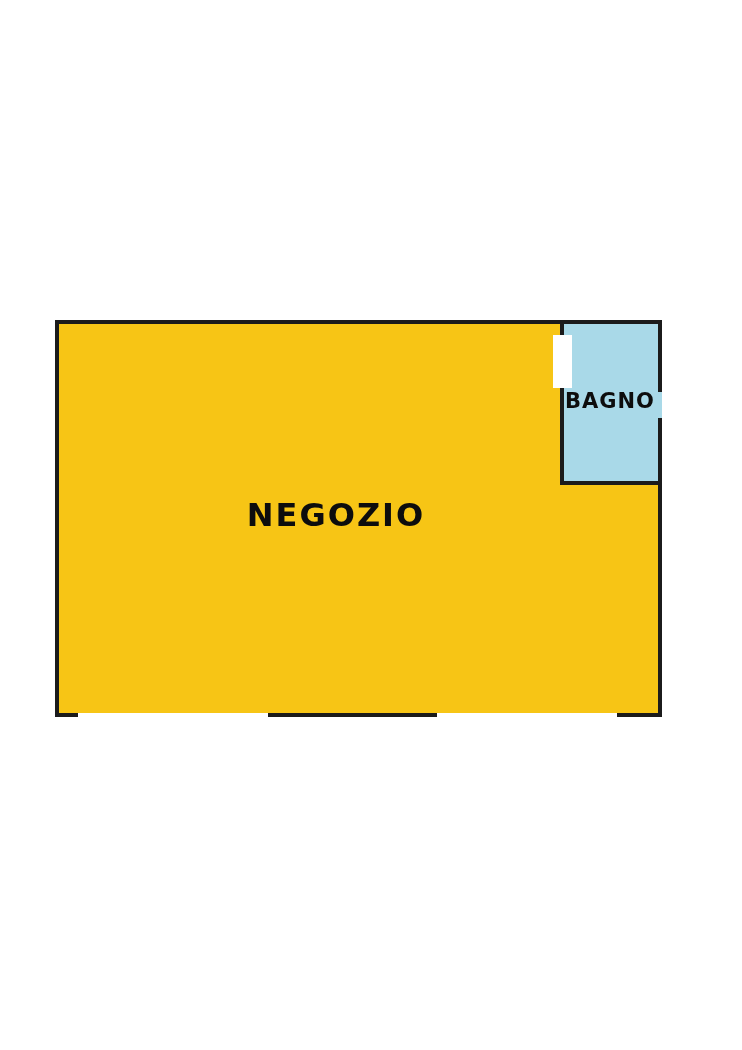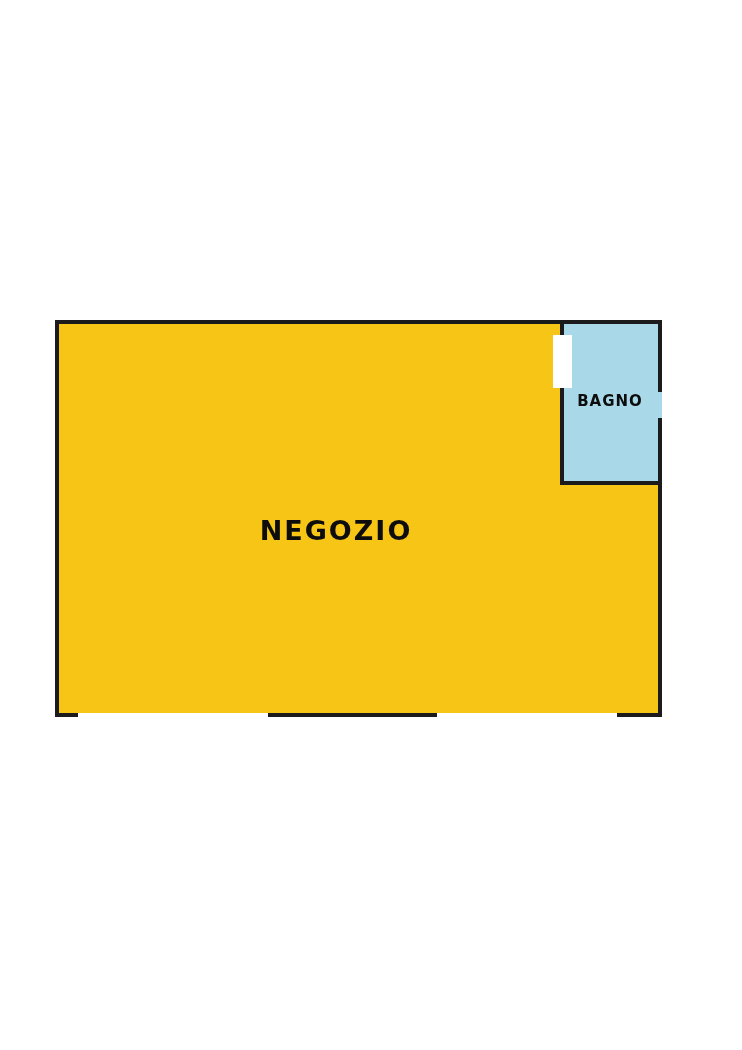--- a/index.html
+++ b/index.html
@@ -71,31 +71,31 @@
     position: absolute;
     color: var(--label, #0d0d0d);
     font-weight: bold;
     text-align: center;
     white-space: nowrap;
     -webkit-user-select: none;
     user-select: none;
   }
   .negozio-label {
     left: 206px;
-    top: 516px;
+    top: 500px;
     width: 260px;
-    font-size: 27px;
+    font-size: 32px;
     line-height: 30px;
     letter-spacing: 2px;
   }
   .bagno-label {
     left: 560px;
     top: 390px;
     width: 100px;
-    font-size: 15px;
+    font-size: 21px;
     line-height: 22px;
     letter-spacing: 1px;
     text-align: center;
   }
 </style>
 </head>
 <body style="--bg: #ffffff; --wall: #1b1b1b; --negozio: #f7c515; --bagno: #a9d9e8; --opening: #ffffff; --label: #0d0d0d;">
 
 <div class="plan-base">
   

